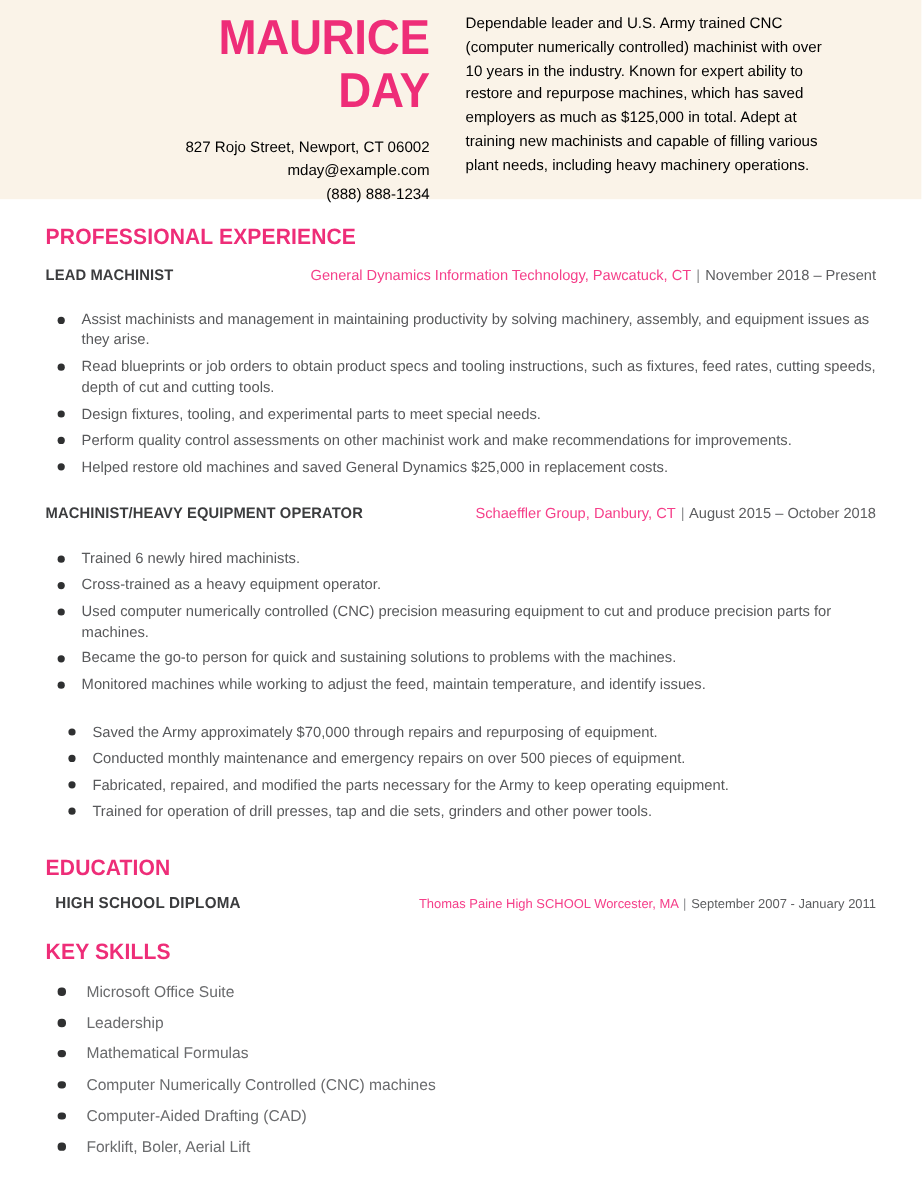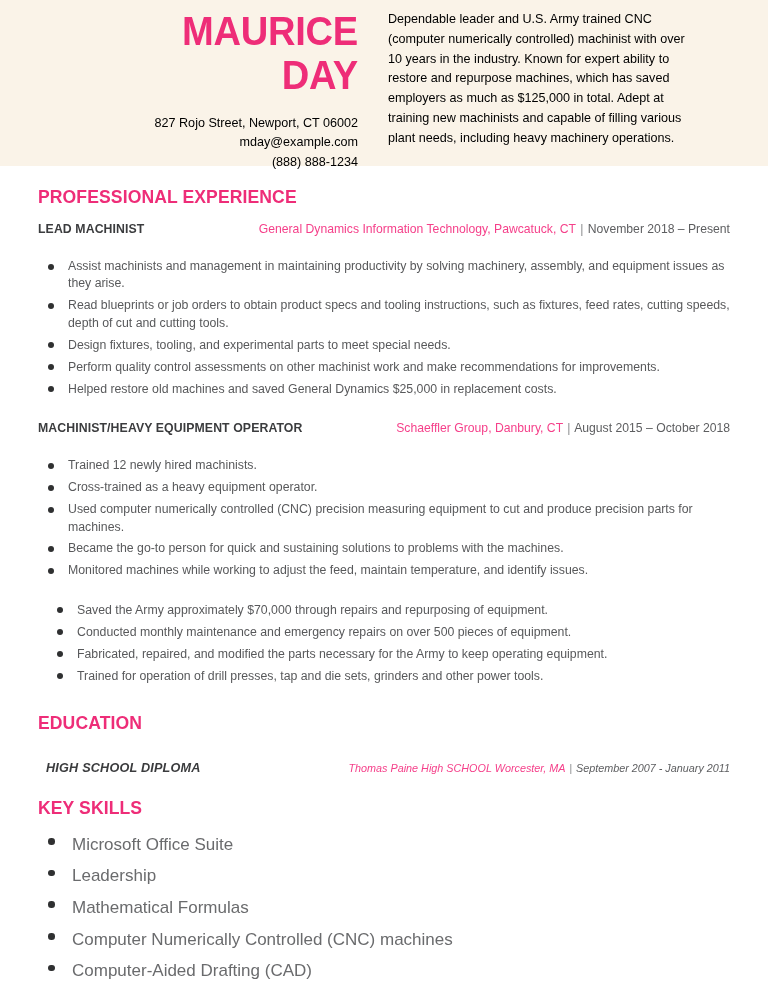--- a/index.html
+++ b/index.html
@@ -137,23 +137,22 @@
     width: 6px;
     height: 6px;
     border-radius: 50%;
     background: #2f3031;
   }
 
   .edu-row {
     display: flex;
     justify-content: space-between;
     align-items: baseline;
-    margin-top: 26px;
+    margin-top: 11px;
     padding-left: 8px;
-    font-style: italic;
   }
   .edu-degree {
     font-family: "Liberation Sans Narrow", "Liberation Sans", sans-serif;
     font-weight: bold;
     font-size: 13.2px;
     color: #3b3c3e;
     letter-spacing: 0.2px;
     transform: scaleX(0.96);
     transform-origin: left center;
   }
@@ -164,21 +163,21 @@
   .edu-school { color: #f5408a; }
 
   ul.skills {
     list-style: none;
     margin: 14px 0 0 0;
     padding: 0;
   }
   ul.skills li {
     position: relative;
     padding-left: 34px;
-    font-size: 17px;
+    font-size: 13px;
     line-height: 1.45;
     margin-bottom: 7px;
     color: #6a6b6d;
   }
   ul.skills li::before {
     content: "";
     position: absolute;
     left: 10px;
     top: 5.5px;
     width: 6.5px;
@@ -233,21 +232,21 @@
     <div class="job" style="margin-top:22px;">
       <div class="job-head">
         <div class="job-title">MACHINIST/HEAVY EQUIPMENT OPERATOR</div>
         <div class="job-meta">
           <span class="job-company">Schaeffler Group, Danbury, CT</span>
           <span class="job-sep">|</span>
           <span class="job-dates">August 2015 – October 2018</span>
         </div>
       </div>
       <ul class="bullets">
-        <li>Trained 12 newly hired machinists.</li>
+        <li>Trained 6 newly hired machinists.</li>
         <li>Cross-trained as a heavy equipment operator.</li>
         <li>Used computer numerically controlled (CNC) precision measuring equipment to cut and produce precision parts for machines.</li>
         <li>Became the go-to person for quick and sustaining solutions to problems with the machines.</li>
         <li>Monitored machines while working to adjust the feed, maintain temperature, and identify issues.</li>
       </ul>
     </div>
 
     <div class="job indented" style="margin-top:22px;">
       <ul class="bullets">
         <li>Saved the Army approximately $70,000 through repairs and repurposing of equipment.</li>

